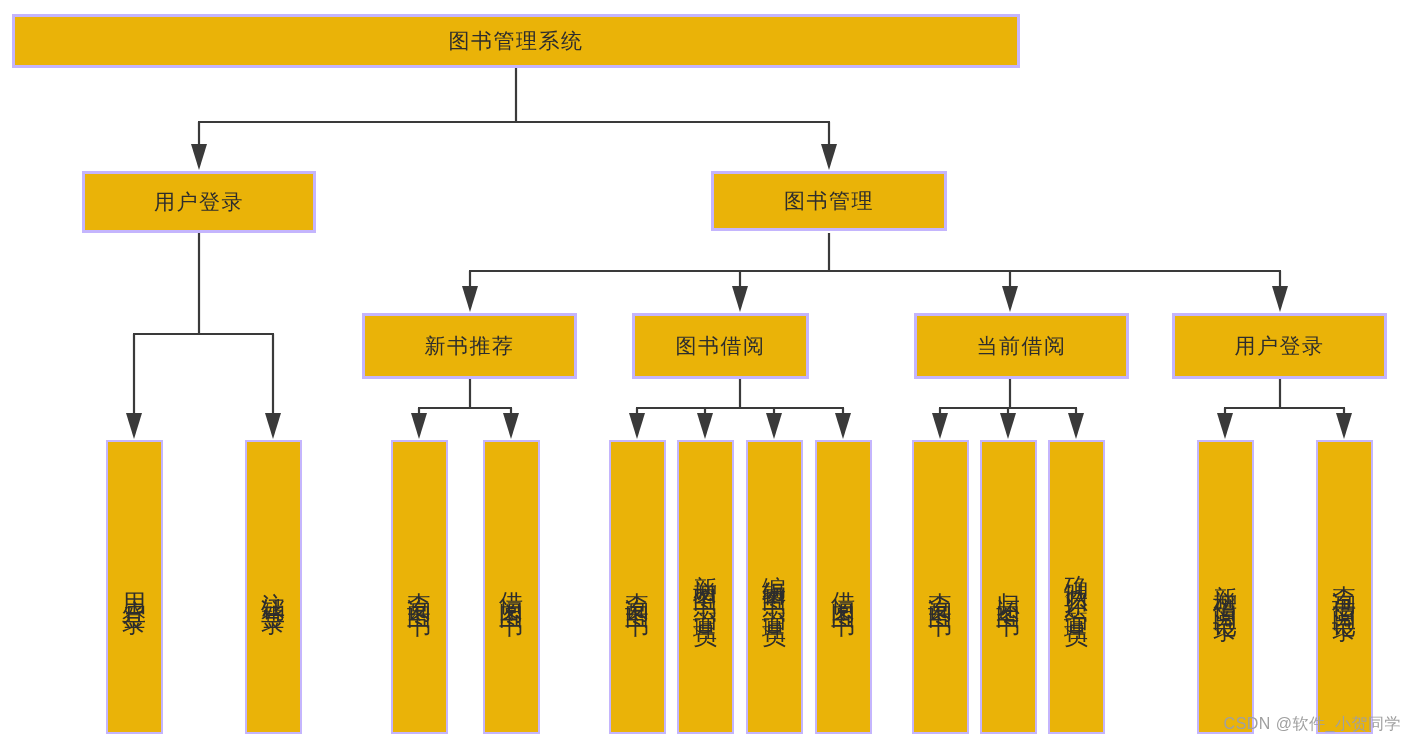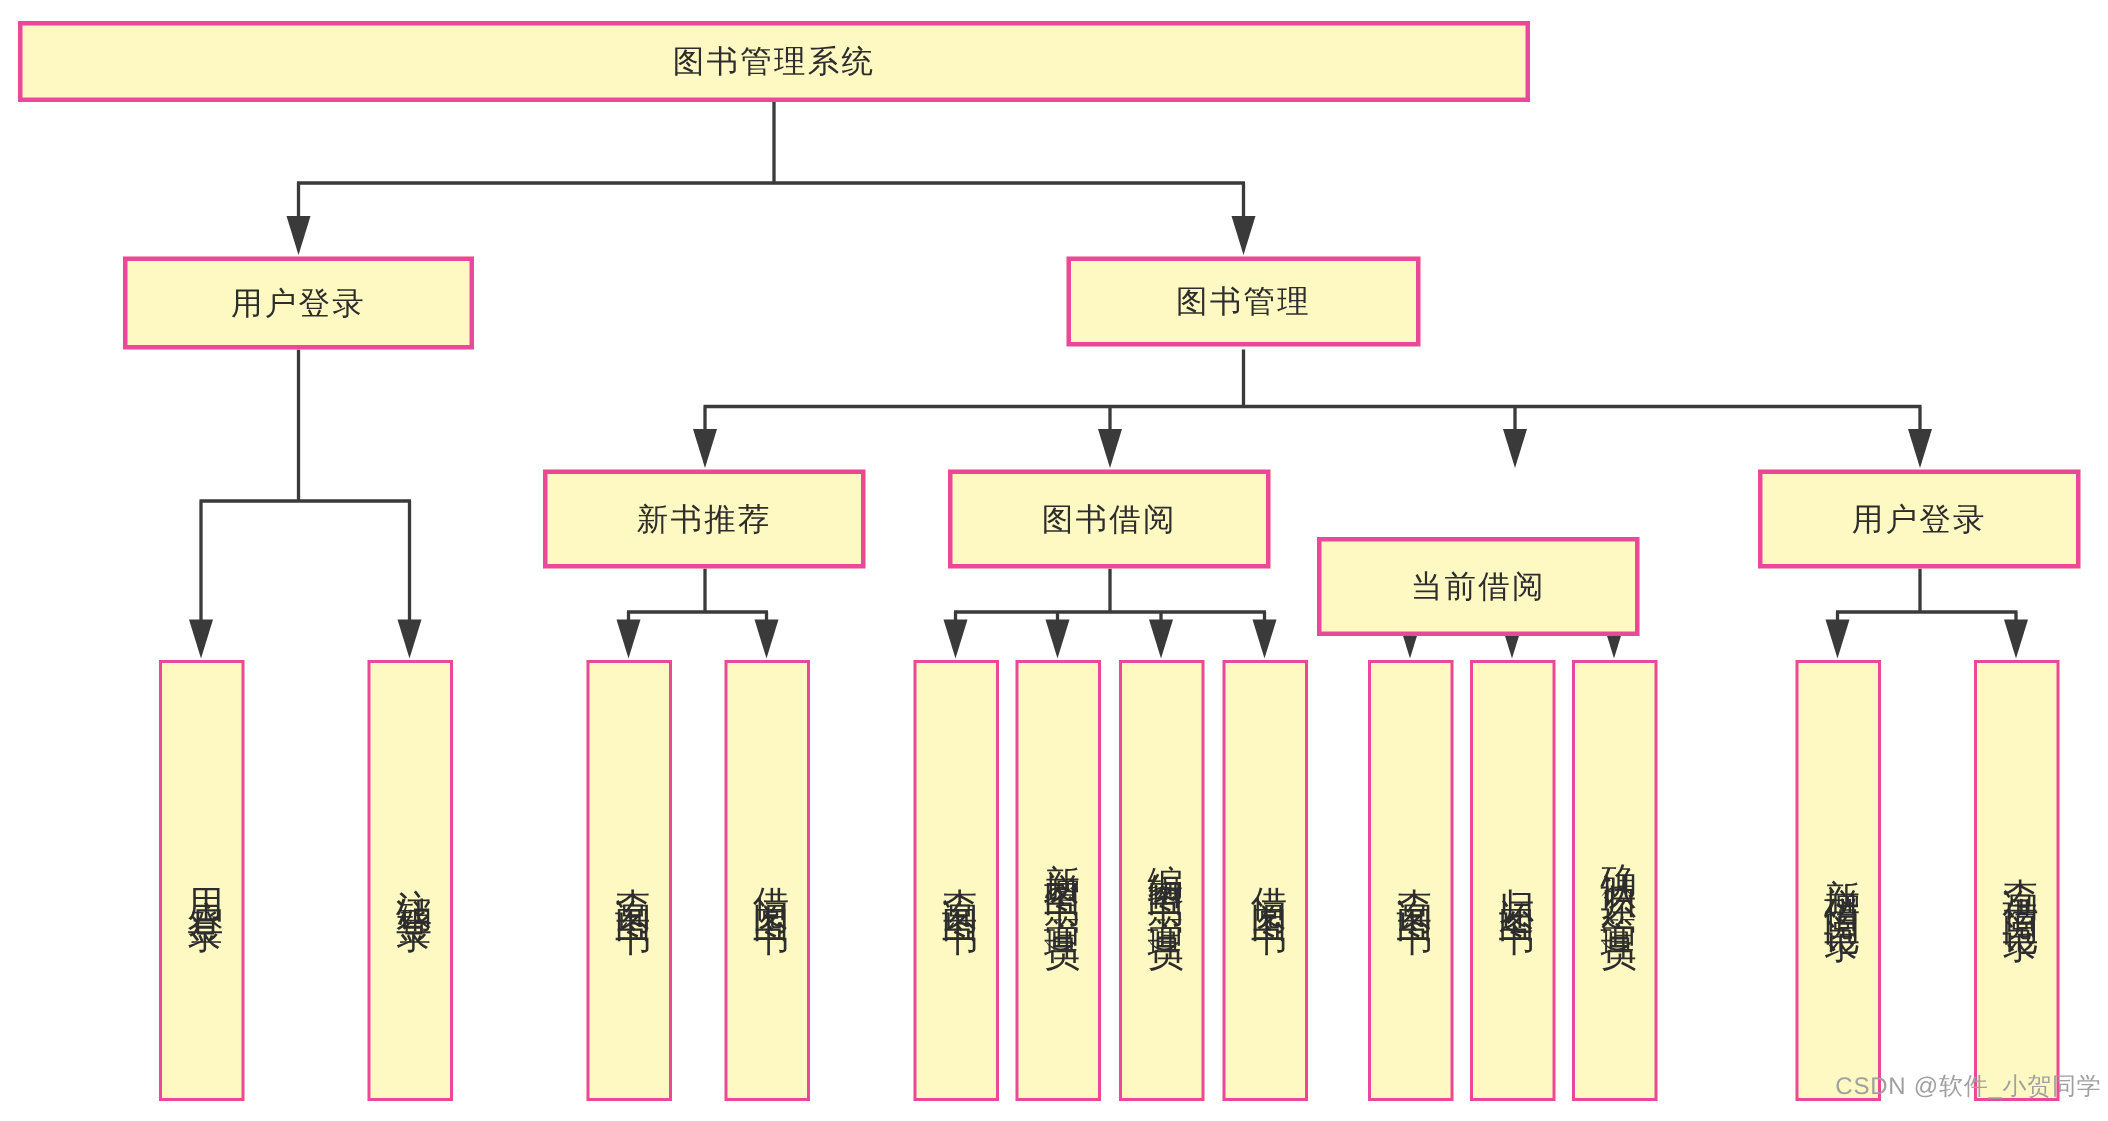--- a/index.html
+++ b/index.html
@@ -3,24 +3,23 @@
 <meta charset="utf-8">
 <style>
   html,body{margin:0;padding:0;background:#fff;}
   .stage{
     position:relative;width:1405px;height:747px;background:#ffffff;
     font-family:"Liberation Sans","DejaVu Sans",sans-serif;
     overflow:hidden;color:#2d2d2d;
   }
   .connectors{position:absolute;left:0;top:0;width:1405px;height:747px;}
   .box{
-    position:absolute;background:#fef9c3;border:3px solid #ec4899;
+    position:absolute;background:#eab308;border:3px solid #c4b5fd;
     box-sizing:border-box;display:flex;align-items:center;justify-content:center;
     color:#2d2d2d;
-    font-family:Liberation Mono, monospace;
   }
   .hbox{font-size:21px;letter-spacing:1.5px;white-space:nowrap;}
   .vbox{
     border-width:2.5px;
     writing-mode:vertical-rl;text-orientation:mixed;
     font-size:24px;letter-spacing:7px;line-height:1;
   }
   .watermark{
     position:absolute;right:4px;top:714px;
     font-size:16px;letter-spacing:0.5px;
@@ -74,22 +73,22 @@
       <use href="#ah" transform="translate(1344,439)"></use>
     </g>
   </svg>
 
   <div class="box hbox" style="left:12px;top:14px;width:1008px;height:54px;">图书管理系统</div>
 
   <div class="box hbox" style="left:82px;top:171px;width:234px;height:62px;">用户登录</div>
   <div class="box hbox" style="left:711px;top:171px;width:236px;height:60px;">图书管理</div>
 
   <div class="box hbox" style="left:362px;top:313px;width:215px;height:66px;">新书推荐</div>
-  <div class="box hbox" style="left:632px;top:313px;width:215px;height:66px;">图书借阅</div>
-  <div class="box hbox" style="left:878px;top:313px;width:215px;height:66px;margin-top:45px;">当前借阅</div>
+  <div class="box hbox" style="left:632px;top:313px;width:177px;height:66px;">图书借阅</div>
+  <div class="box hbox" style="left:914px;top:313px;width:215px;height:66px;">当前借阅</div>
   <div class="box hbox" style="left:1172px;top:313px;width:215px;height:66px;">用户登录</div>
 
   <div class="box vbox" style="left:105.5px;top:440px;width:57px;height:294px;">用户登录</div>
   <div class="box vbox" style="left:244.5px;top:440px;width:57px;height:294px;">注销登录</div>
 
   <div class="box vbox" style="left:390.5px;top:440px;width:57px;height:294px;">查询图书</div>
   <div class="box vbox" style="left:482.5px;top:440px;width:57px;height:294px;">借阅图书</div>
 
   <div class="box vbox" style="left:608.5px;top:440px;width:57px;height:294px;">查询图书</div>
   <div class="box vbox" style="left:676.5px;top:440px;width:57px;height:294px;">新增图书（管理员）</div>

